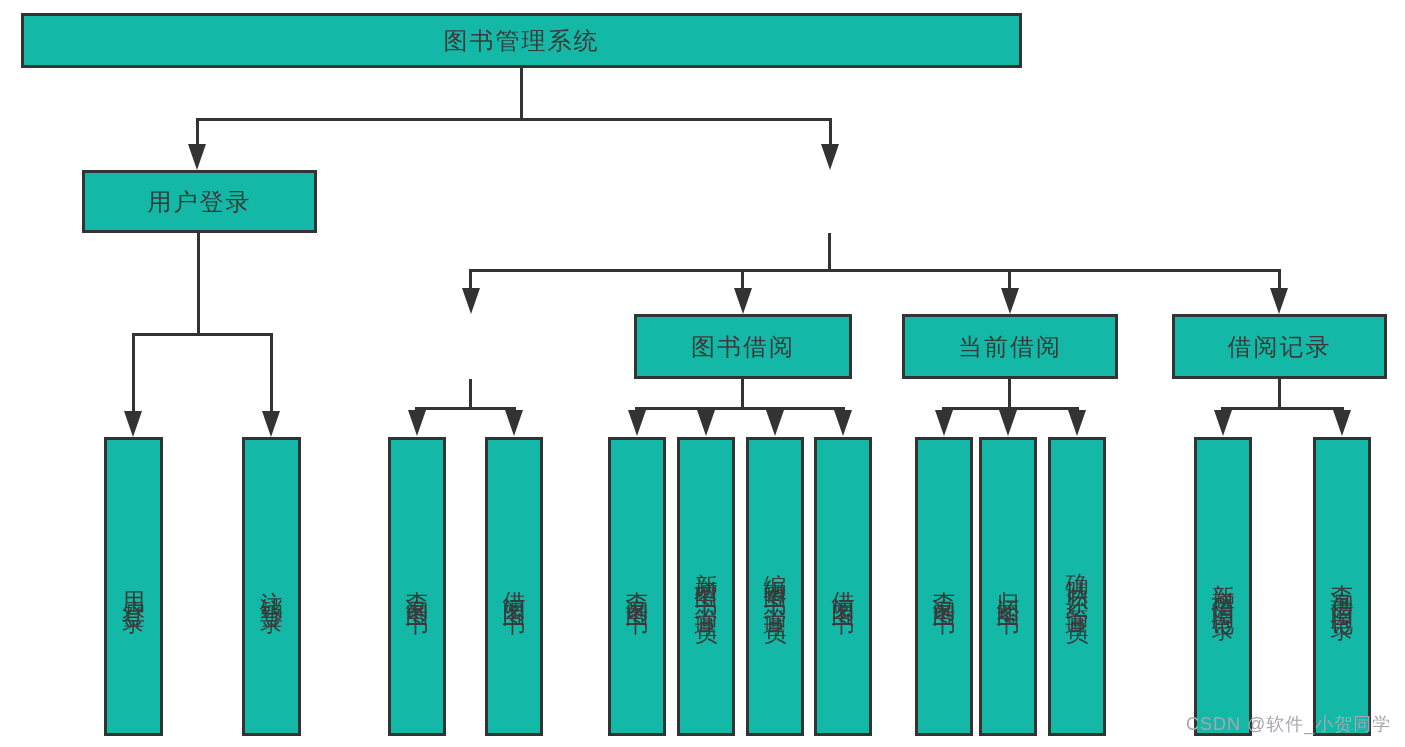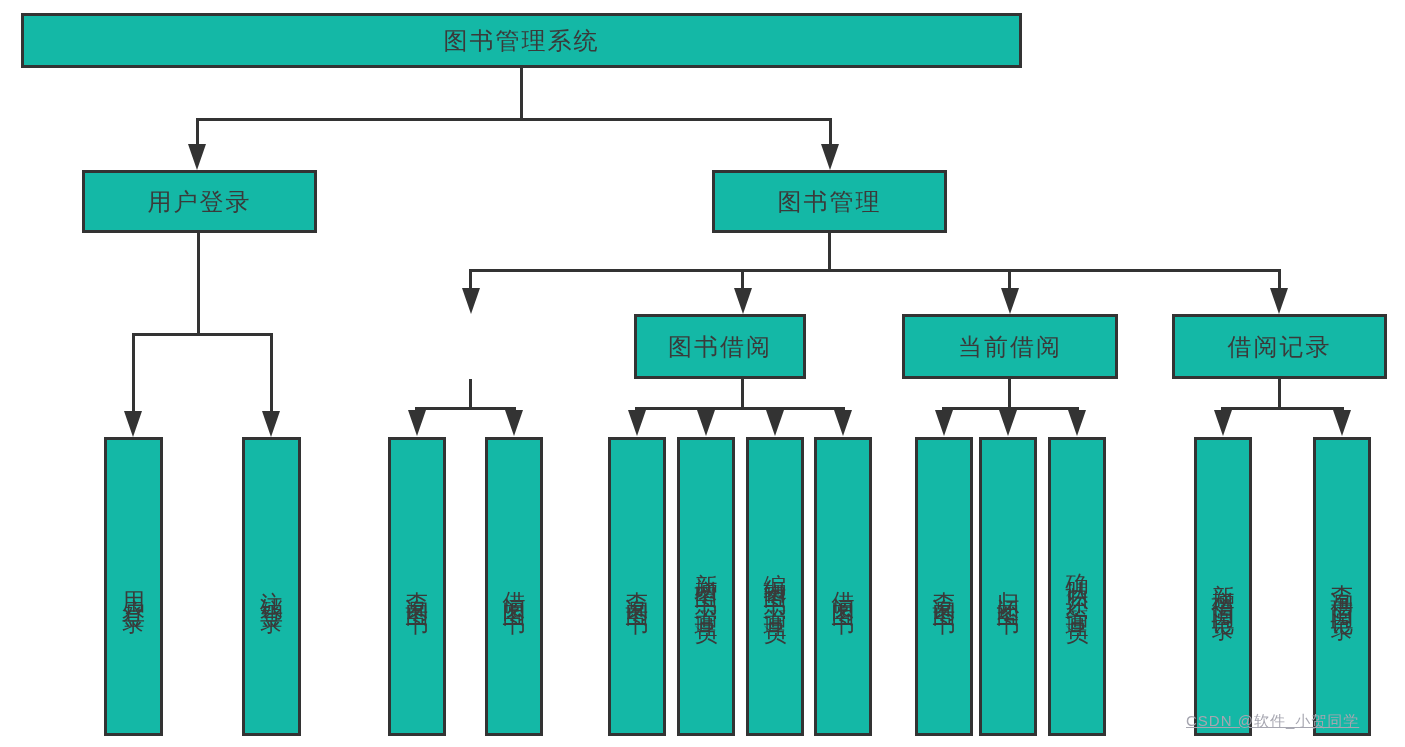--- a/index.html
+++ b/index.html
@@ -17,22 +17,22 @@
     writing-mode:vertical-rl;font-size:23px;letter-spacing:7px;line-height:1;
     white-space:nowrap;
   }
   .vline,.hline{position:absolute;background:var(--line,#333333);}
   .arrow{
     position:absolute;width:0;height:0;
     border-left:9px solid transparent;border-right:9px solid transparent;
     border-top:26px solid var(--line,#333333);
   }
   .watermark{
-    position:absolute;left:1186px;top:712px;font-size:15px;letter-spacing:1px;
-    color:var(--watermark,#a6a6b0);white-space:nowrap;text-decoration:underline;
+    position:absolute;left:1186px;top:712px;font-size:18px;letter-spacing:1px;
+    color:var(--watermark,#a6a6b0);white-space:nowrap;
   }
 </style>
 </head>
 <body>
 
 <div class="canvas">
 
   <div class="box box-h" style="left:21px;top:13px;width:1001px;height:55px">
     <span>图书管理系统</span>
   </div>
@@ -40,43 +40,40 @@
   <div class="vline" style="left:520px;top:68px;width:3px;height:51px"></div>
   <div class="hline" style="left:196px;top:118px;width:636px;height:3px"></div>
   <div class="vline" style="left:196px;top:118px;width:3px;height:30px"></div>
   <div class="vline" style="left:829px;top:118px;width:3px;height:30px"></div>
   <div class="arrow" style="left:188px;top:144px"></div>
   <div class="arrow" style="left:821px;top:144px"></div>
 
   <div class="box box-h" style="left:82px;top:170px;width:235px;height:63px">
     <span>用户登录</span>
   </div>
-  <div class="box box-h" style="left:712px;top:170px;width:235px;height:63px">
-    <span>图书管理</span>
-  </div>
 
   <div class="vline" style="left:197px;top:233px;width:3px;height:102px"></div>
   <div class="hline" style="left:132px;top:333px;width:141px;height:3px"></div>
   <div class="vline" style="left:132px;top:333px;width:3px;height:80px"></div>
   <div class="vline" style="left:270px;top:333px;width:3px;height:80px"></div>
   <div class="arrow" style="left:124px;top:411px"></div>
   <div class="arrow" style="left:262px;top:411px"></div>
 
   <div class="vline" style="left:828px;top:233px;width:3px;height:38px"></div>
   <div class="hline" style="left:469px;top:269px;width:812px;height:3px"></div>
   <div class="vline" style="left:469px;top:269px;width:3px;height:21px"></div>
   <div class="vline" style="left:741px;top:269px;width:3px;height:21px"></div>
   <div class="vline" style="left:1008px;top:269px;width:3px;height:21px"></div>
   <div class="vline" style="left:1278px;top:269px;width:3px;height:21px"></div>
   <div class="arrow" style="left:462px;top:288px"></div>
   <div class="arrow" style="left:734px;top:288px"></div>
   <div class="arrow" style="left:1001px;top:288px"></div>
   <div class="arrow" style="left:1270px;top:288px"></div>
 
-  <div class="box box-h" style="left:634px;top:314px;width:172px;height:65px">
+  <div class="box box-h" style="left:634px;top:314px;width:218px;height:65px">
     <span>图书借阅</span>
   </div>
   <div class="box box-h" style="left:1172px;top:314px;width:215px;height:65px">
     <span>借阅记录</span>
   </div>
   <div class="box box-h" style="left:902px;top:314px;width:216px;height:65px">
     <span>当前借阅</span>
   </div>
 
   <div class="vline" style="left:469px;top:379px;width:3px;height:30px"></div>

